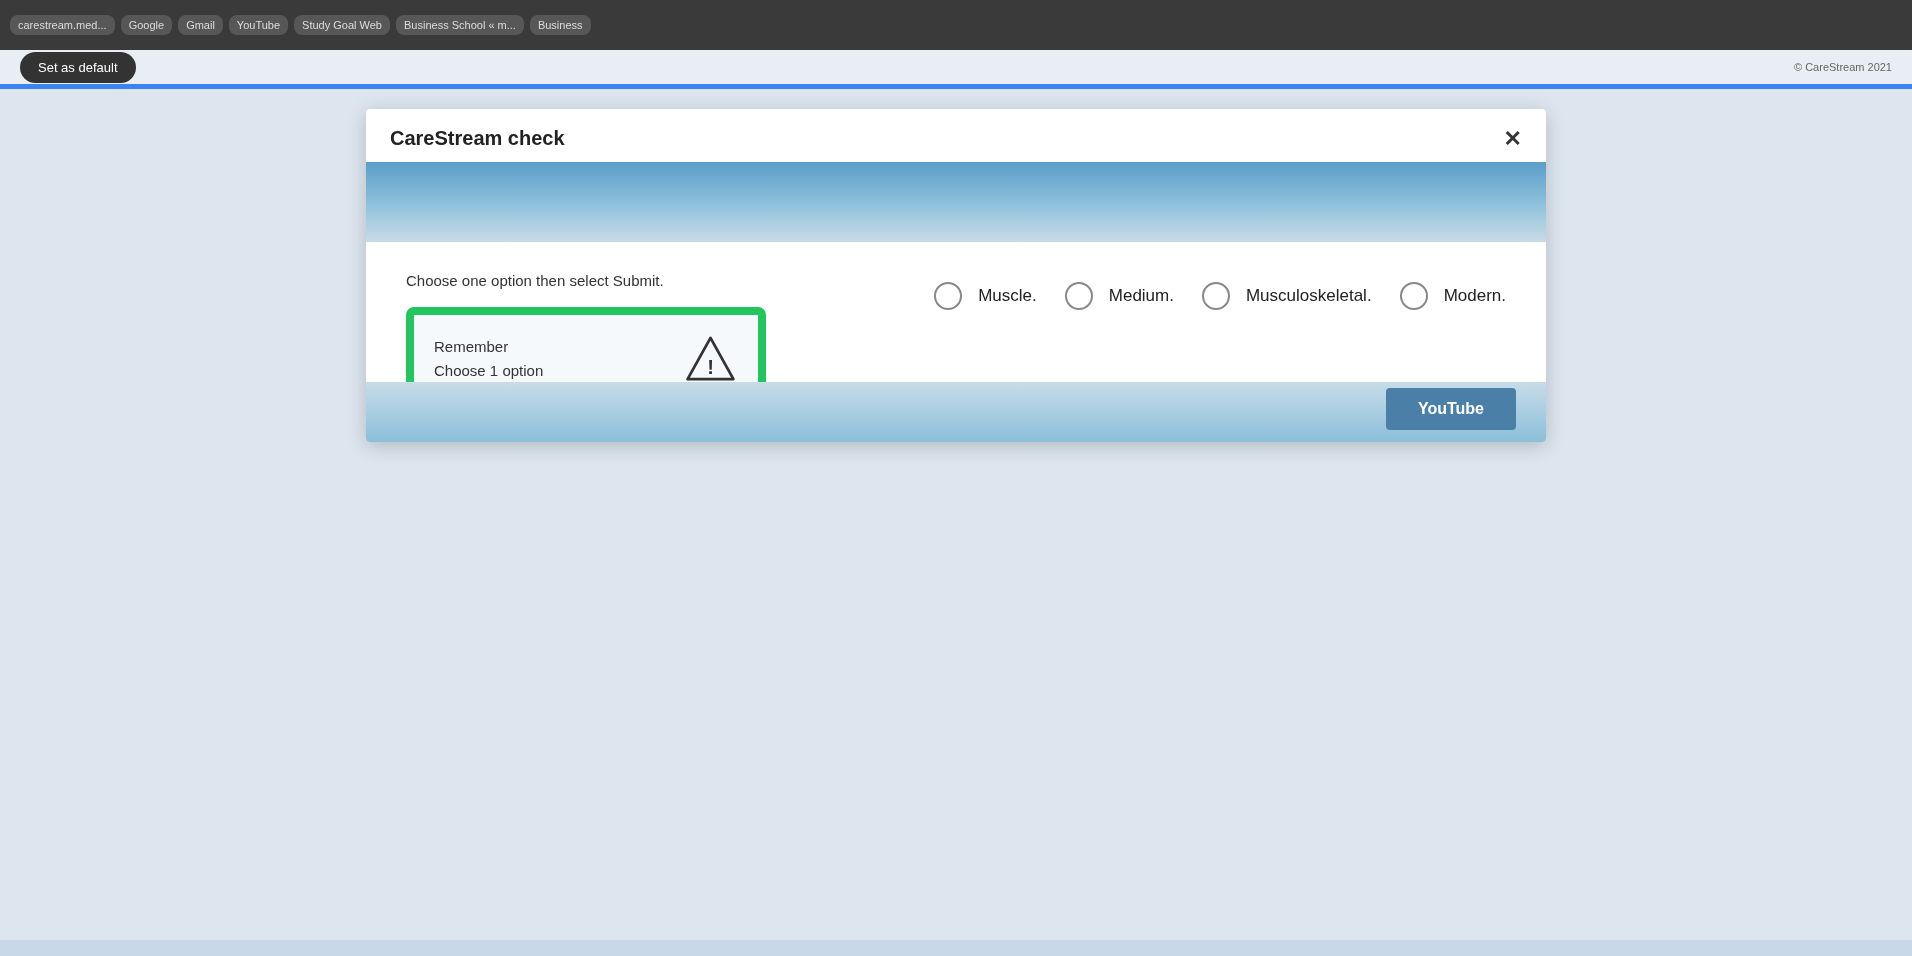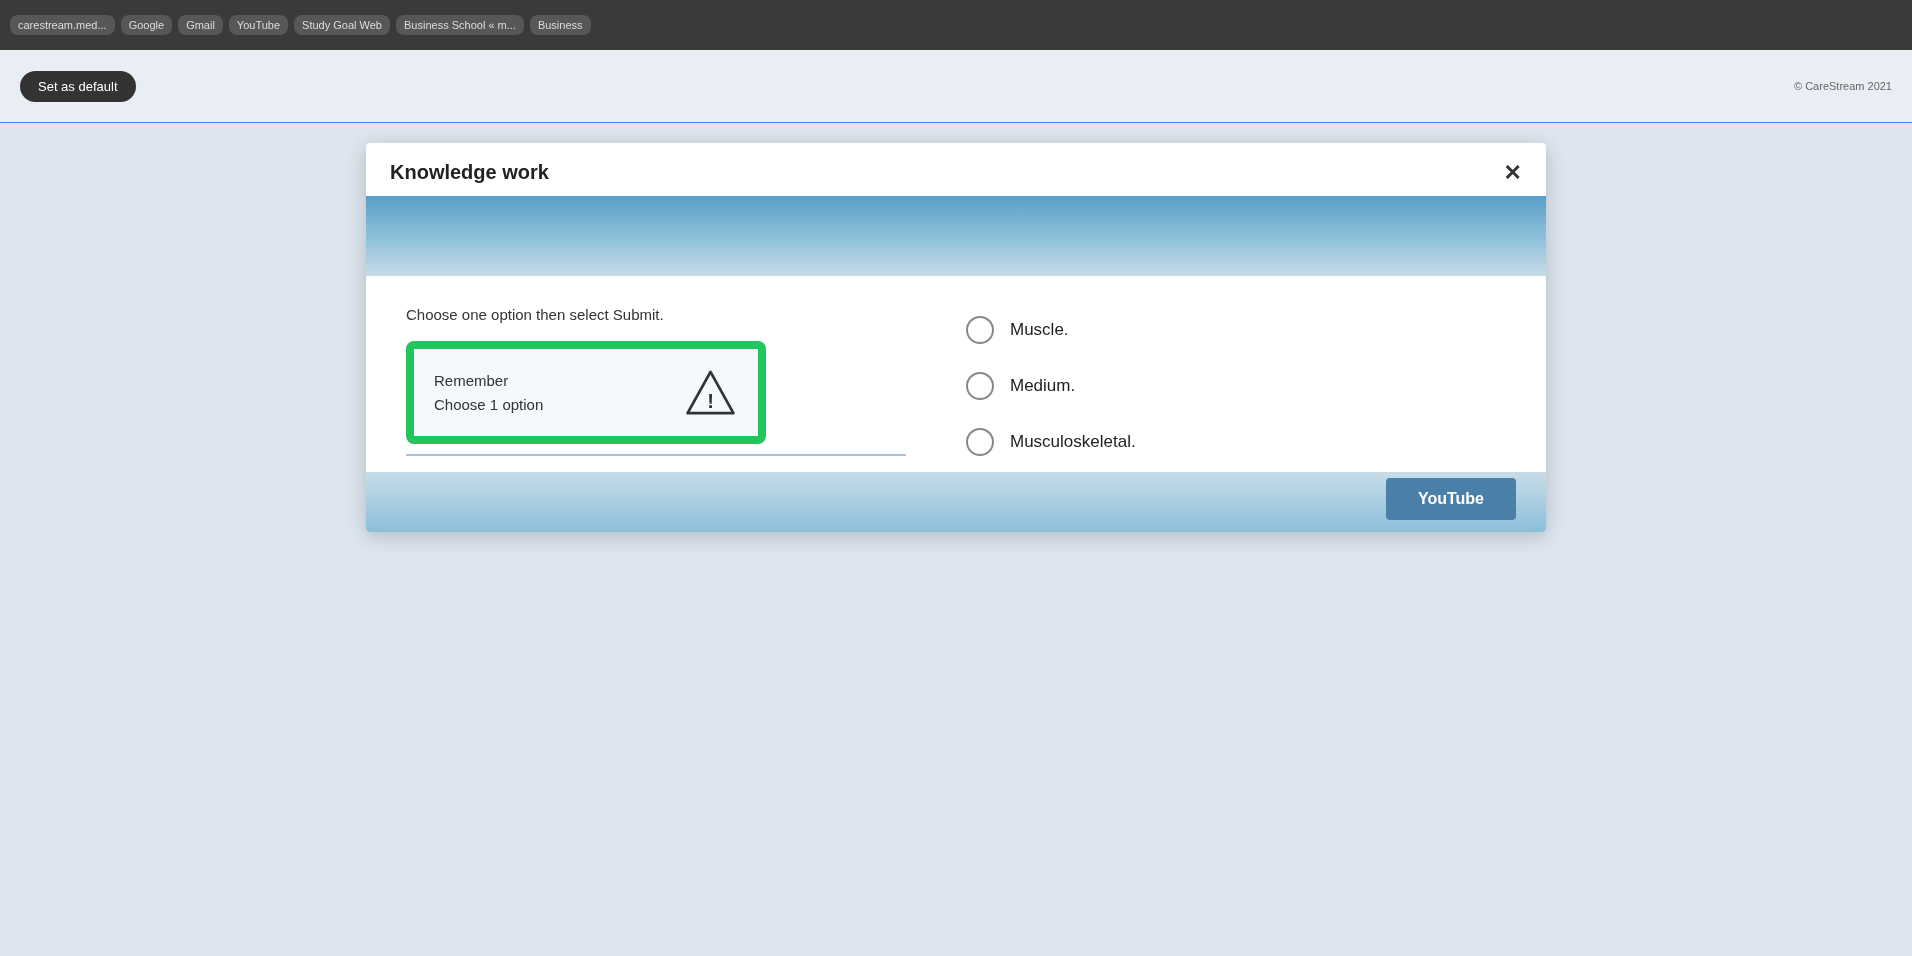--- a/index.html
+++ b/index.html
@@ -35,25 +35,25 @@
       color: #ddd;
       font-size: 11px;
       padding: 4px 8px;
       border-radius: 8px;
       white-space: nowrap;
     }
 
     
     .toolbar {
       background: #e8eef4;
-      height: 73px;
+      height: 39px;
       display: flex;
       align-items: center;
       padding: 0 20px;
-      border-bottom: 1px solid #3b82f6;
+      border-bottom: 5px solid #3b82f6;
     }
 
     .set-default-btn {
       background: #333;
       color: #fff;
       border: none;
       border-radius: 20px;
       padding: 8px 18px;
       font-size: 13px;
       cursor: pointer;
@@ -170,21 +170,21 @@
 
     .remember-underline {
       border-bottom: 2px solid #a8c4d8;
       margin-top: 10px;
       width: 100%;
     }
 
     
     .options-right {
       display: flex;
-      flex-direction: column;
+      flex-direction: row;
       gap: 28px;
       padding-top: 10px;
     }
 
     .option-item {
       display: flex;
       align-items: center;
       gap: 16px;
       cursor: pointer;
     }
@@ -251,21 +251,21 @@
 <div class="toolbar">
   <button class="set-default-btn">Set as default</button>
   <span class="copyright">© CareStream 2021</span>
 </div>
 
 <div class="main-content">
   <div class="modal-wrapper">
     <div class="modal">
 
       <div class="modal-header">
-        <span class="modal-title">Knowledge work</span>
+        <span class="modal-title">CareStream check</span>
         <button class="close-btn">✕</button>
       </div>
 
       <div class="blue-banner"></div>
 
       <div class="question-area">
 
         <div class="question-left">
           <p class="instruction-text">Choose one option then select Submit.</p>
 

